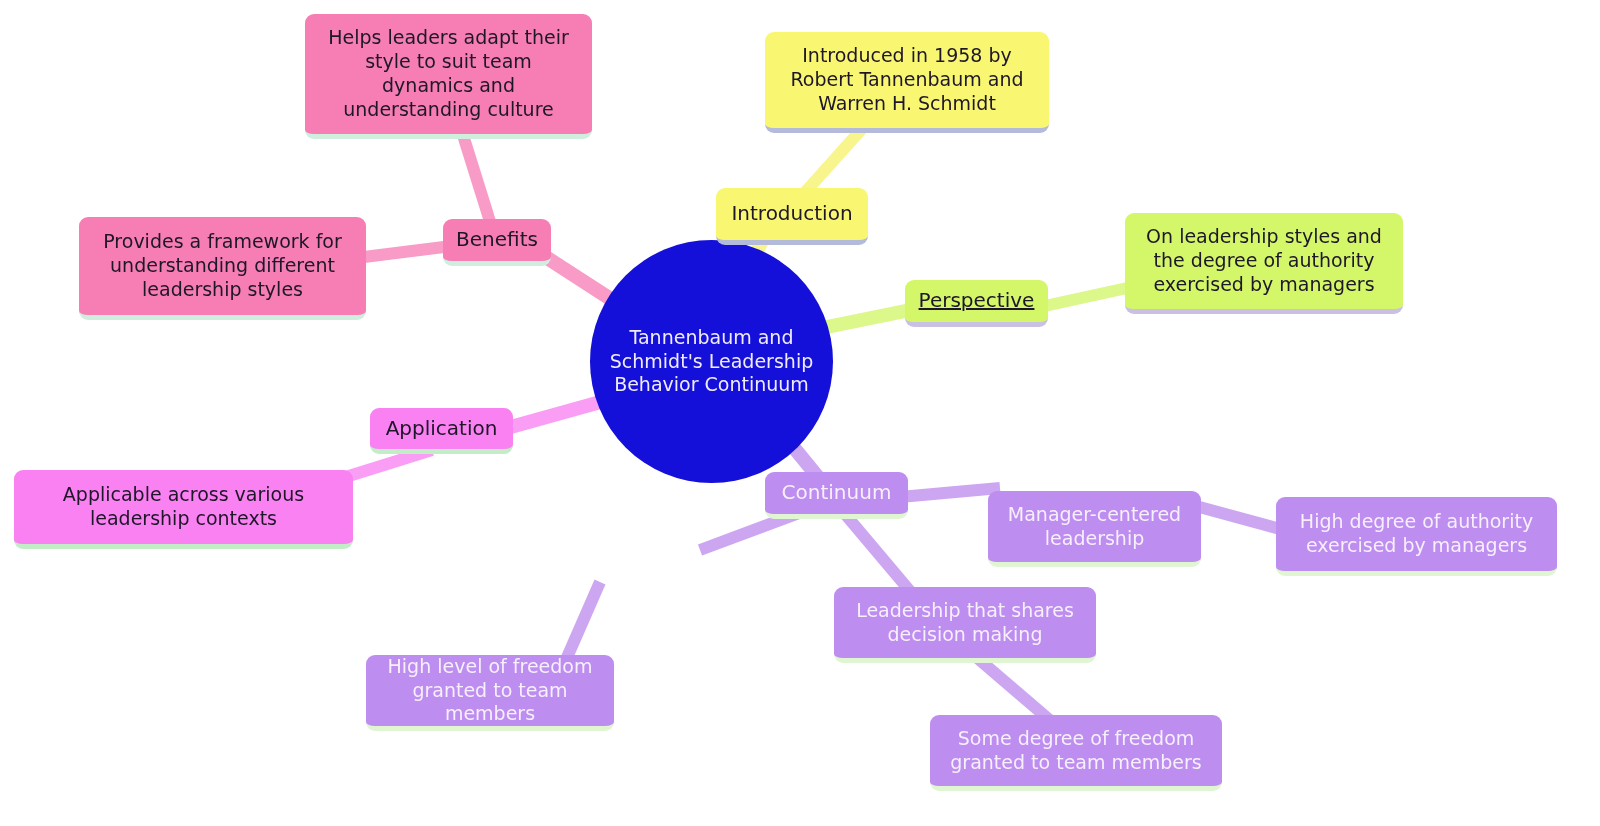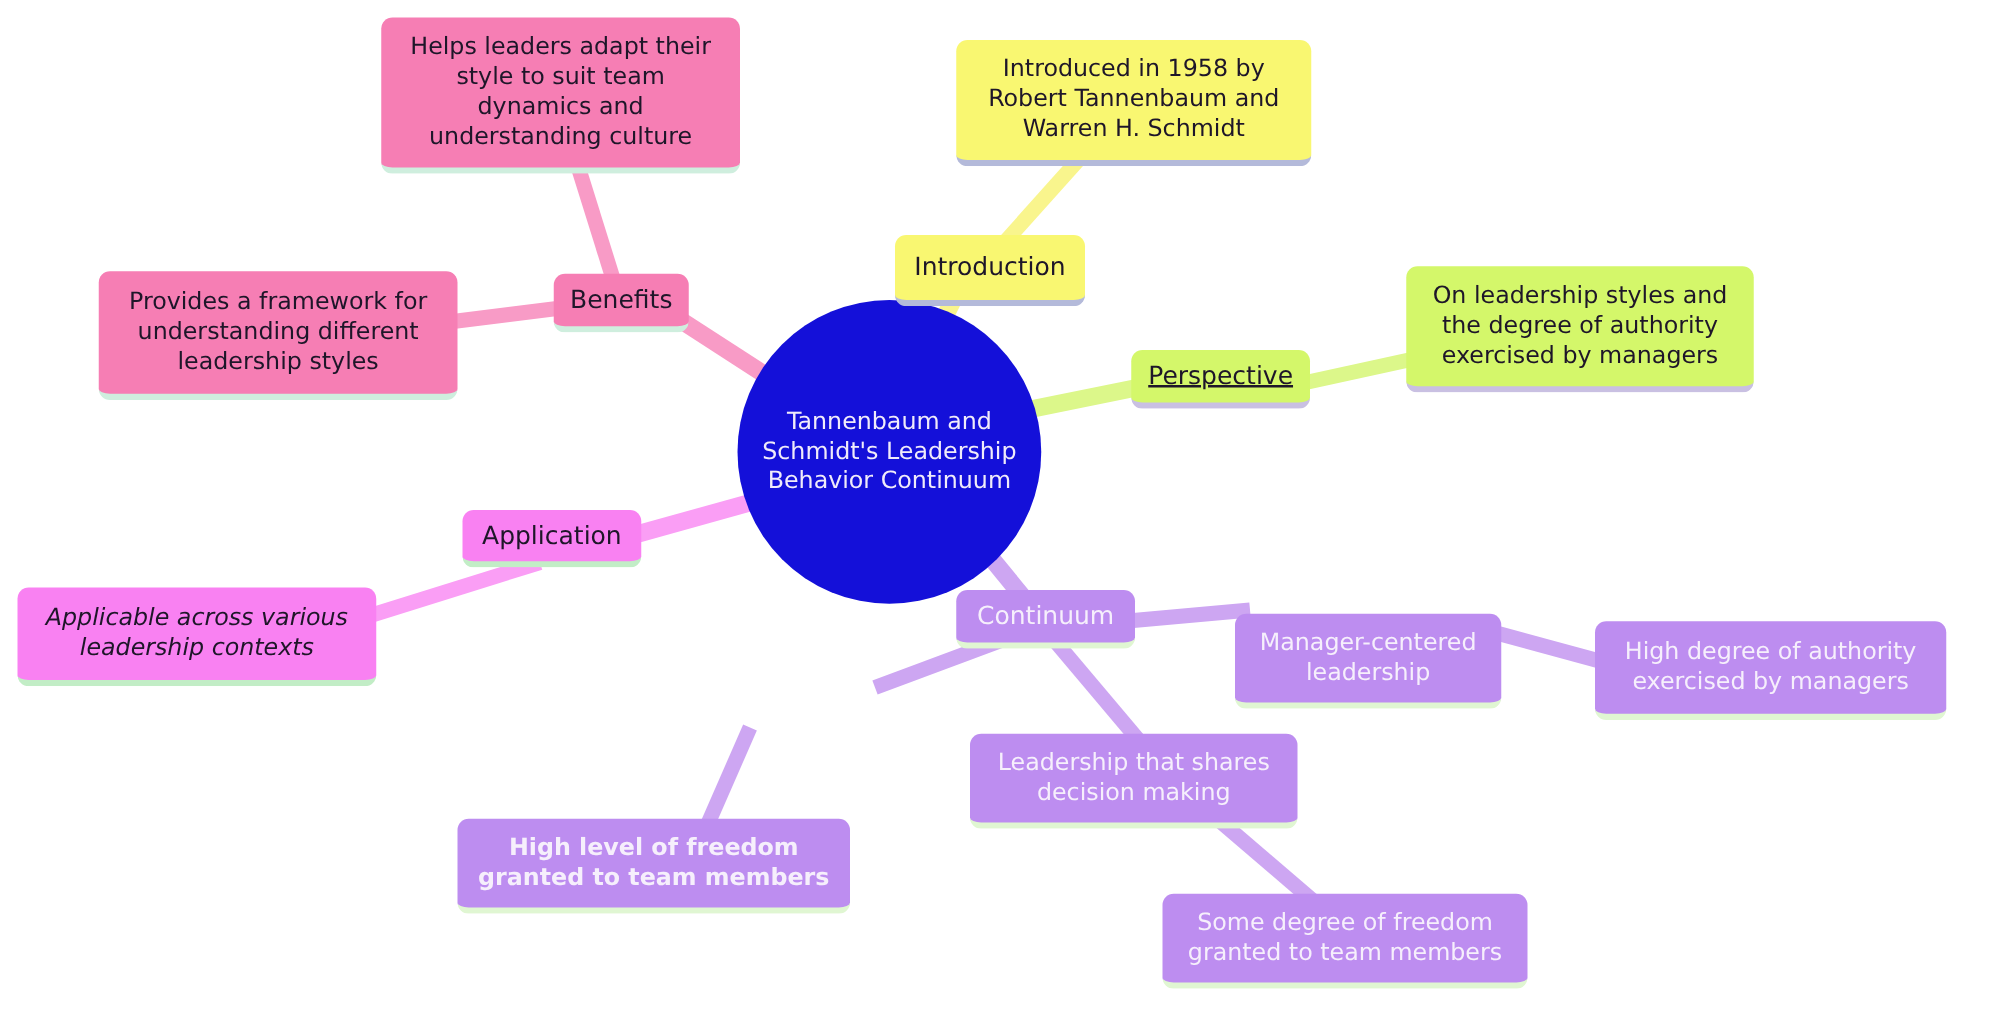--- a/index.html
+++ b/index.html
@@ -39,27 +39,27 @@
   #n-root .root-label { width:225px; }
 
   #n-intro-cat    { left:688px;  top:188px; width:152px; height:57px;margin-left:28px; }
   #n-intro-child  { left:765px;  top:32px;  width:284px; height:101px; }
   #n-persp-cat    { left:905px;  top:280px; width:143px; height:47px;text-decoration:underline; }
   #n-persp-child  { left:1125px; top:213px; width:278px; height:101px; }
   #n-benefits-cat { left:443px;  top:219px; width:108px; height:47px; }
   #n-helps        { left:305px;  top:14px;  width:287px; height:125px; }
   #n-provides     { left:79px;   top:217px; width:287px; height:103px; }
   #n-app-cat      { left:370px;  top:408px; width:143px; height:46px; }
-  #n-applicable   { left:14px;   top:470px; width:287px; height:79px;font-style:italic; }
+  #n-applicable   { left:14px;   top:470px; width:339px; height:79px; }
   #n-cont-cat     { left:765px;  top:472px; width:143px; height:47px; }
   #n-manager      { left:988px;  top:447px; width:213px; height:76px;margin-top:44px; }
   #n-highdeg      { left:1276px; top:497px; width:281px; height:79px; }
   #n-team         { left:440px;  top:538px; width:295px; height:48px; }
-  #n-highlvl      { left:366px;  top:655px; width:314px; height:76px;font-weight:bold; }
-  #n-shares       { left:776px;  top:587px; width:262px; height:76px; }
+  #n-highlvl      { left:366px;  top:655px; width:248px; height:76px; }
+  #n-shares       { left:834px;  top:587px; width:262px; height:76px; }
   #n-somedeg      { left:930px;  top:715px; width:292px; height:76px; }
 
   .lk { fill:none; stroke-linecap:butt; }
   .lk.pink    { stroke:var(--pink-line); }
   .lk.yellow  { stroke:var(--yellow-line); }
   .lk.green   { stroke:var(--green-line); }
   .lk.magenta { stroke:var(--magenta-line); }
   .lk.purple  { stroke:var(--purple-line); }
 </style>
 </head>

